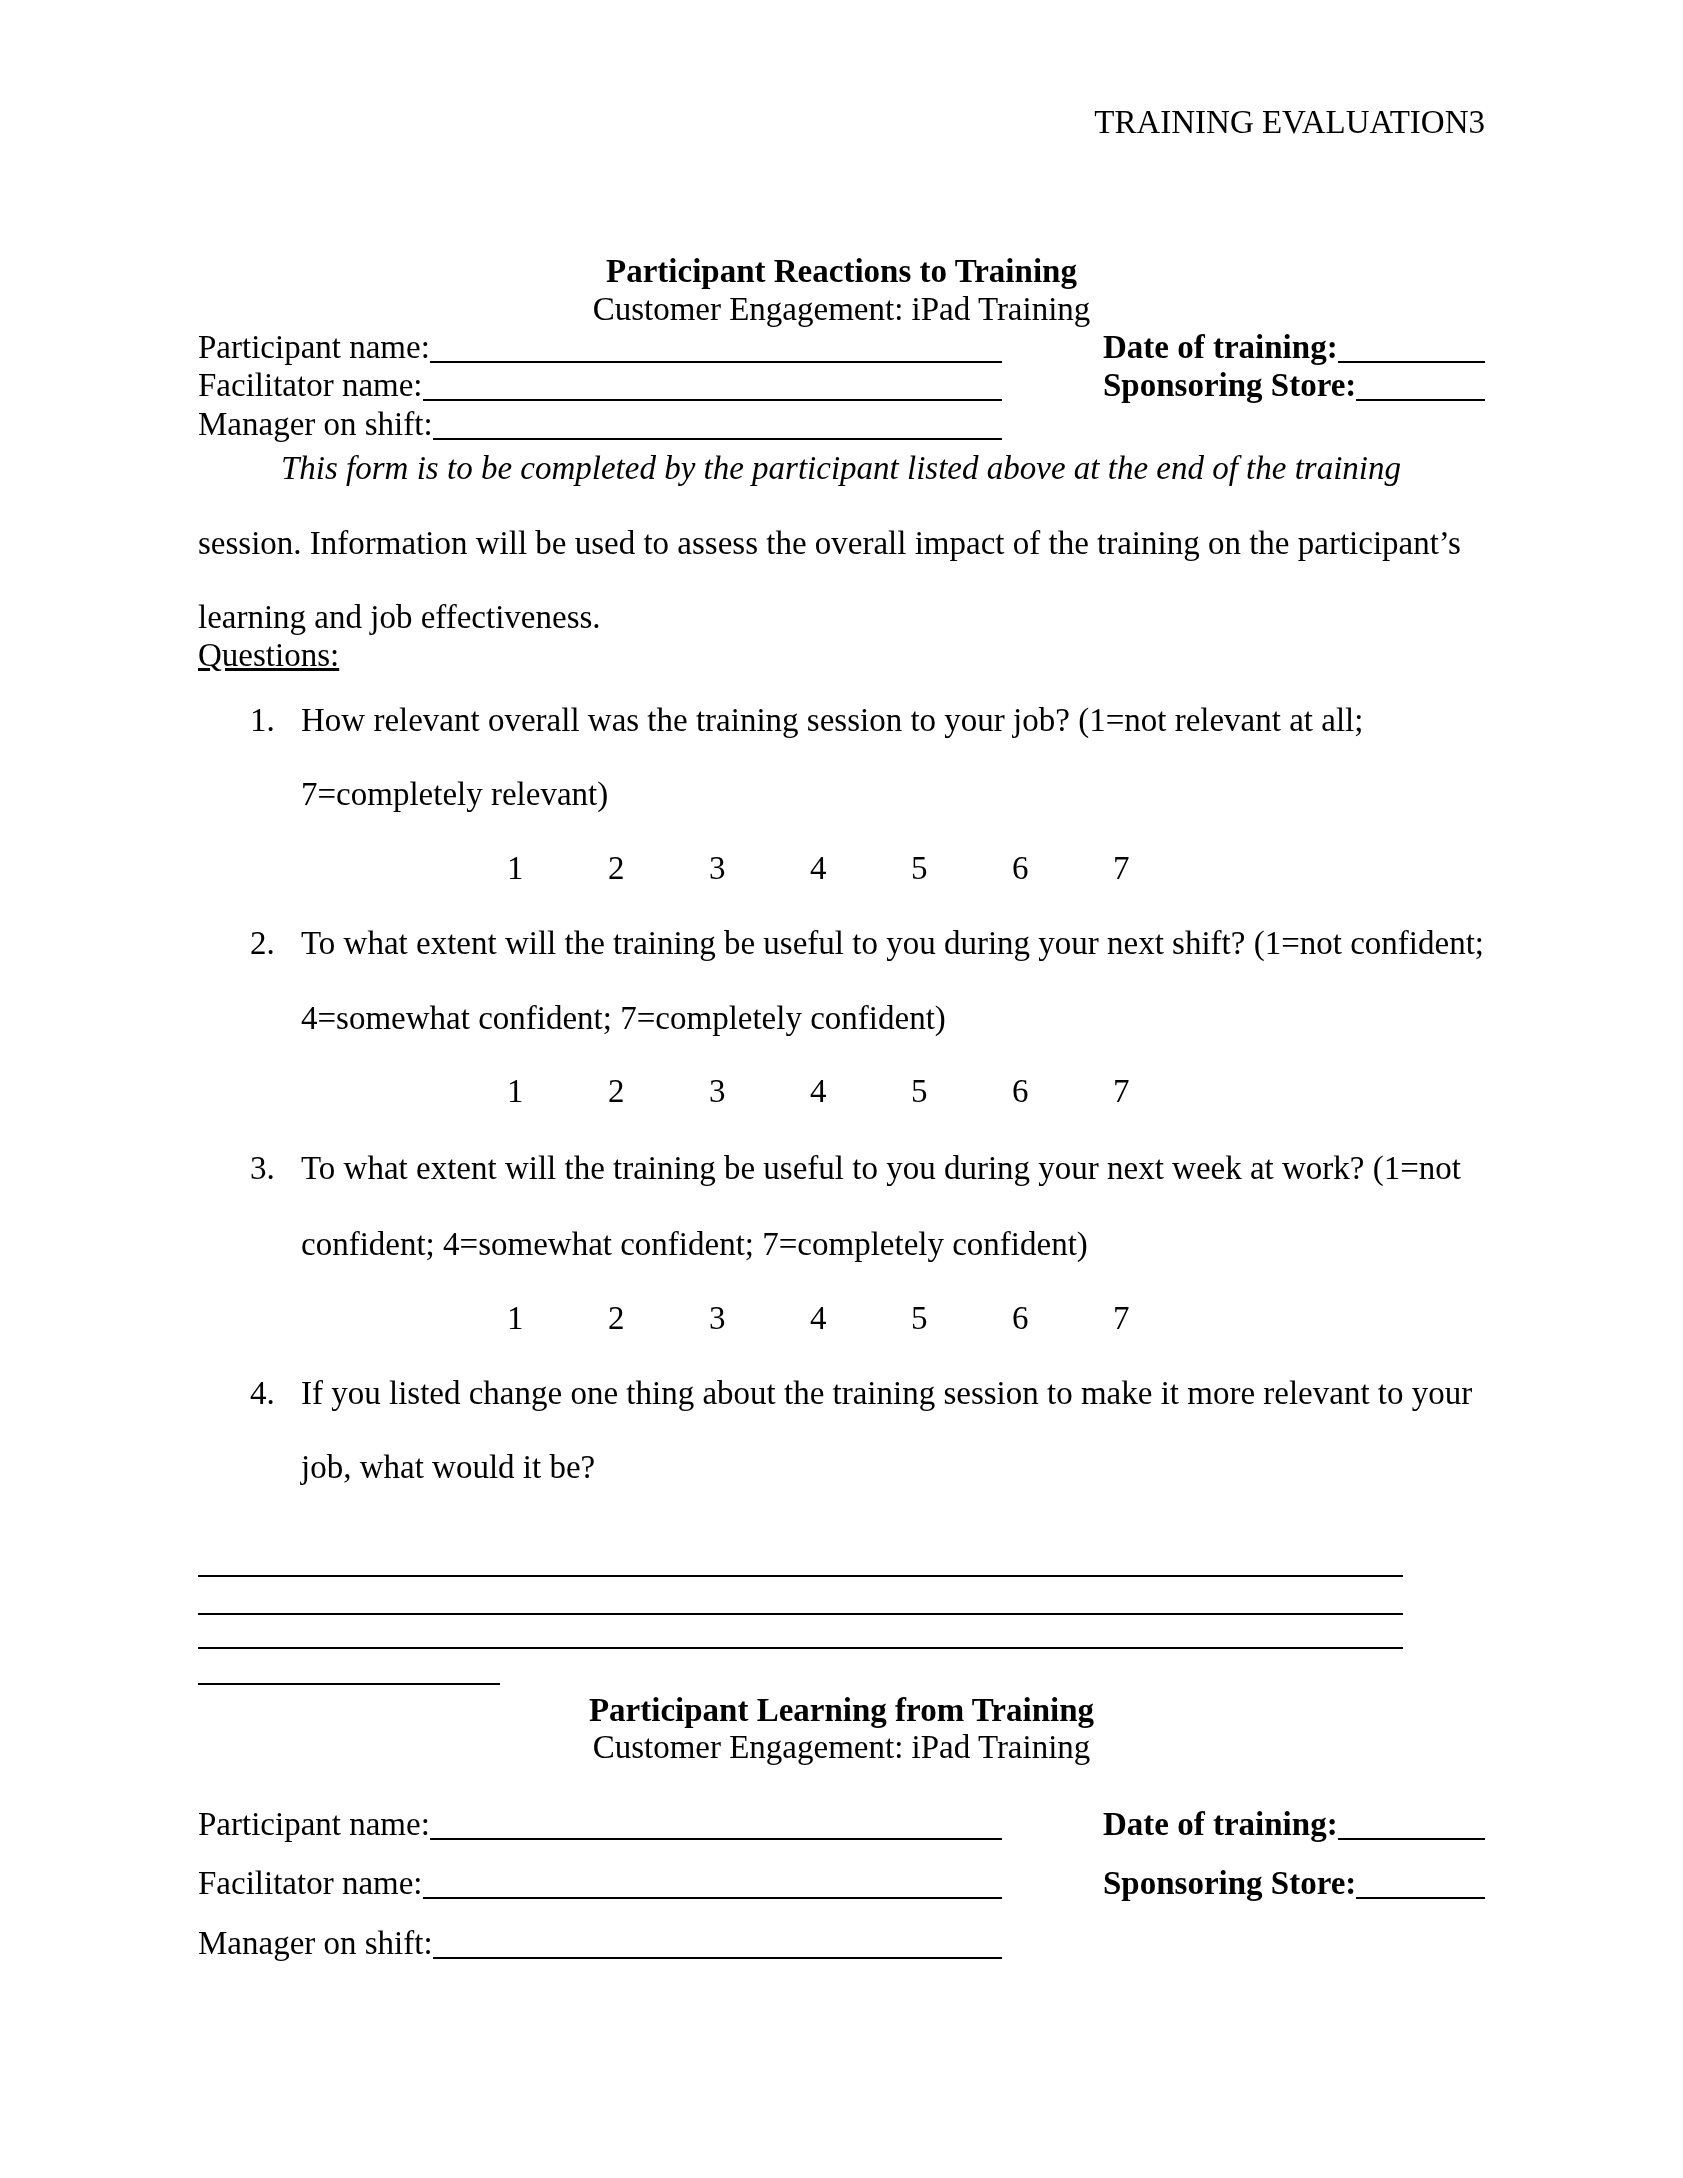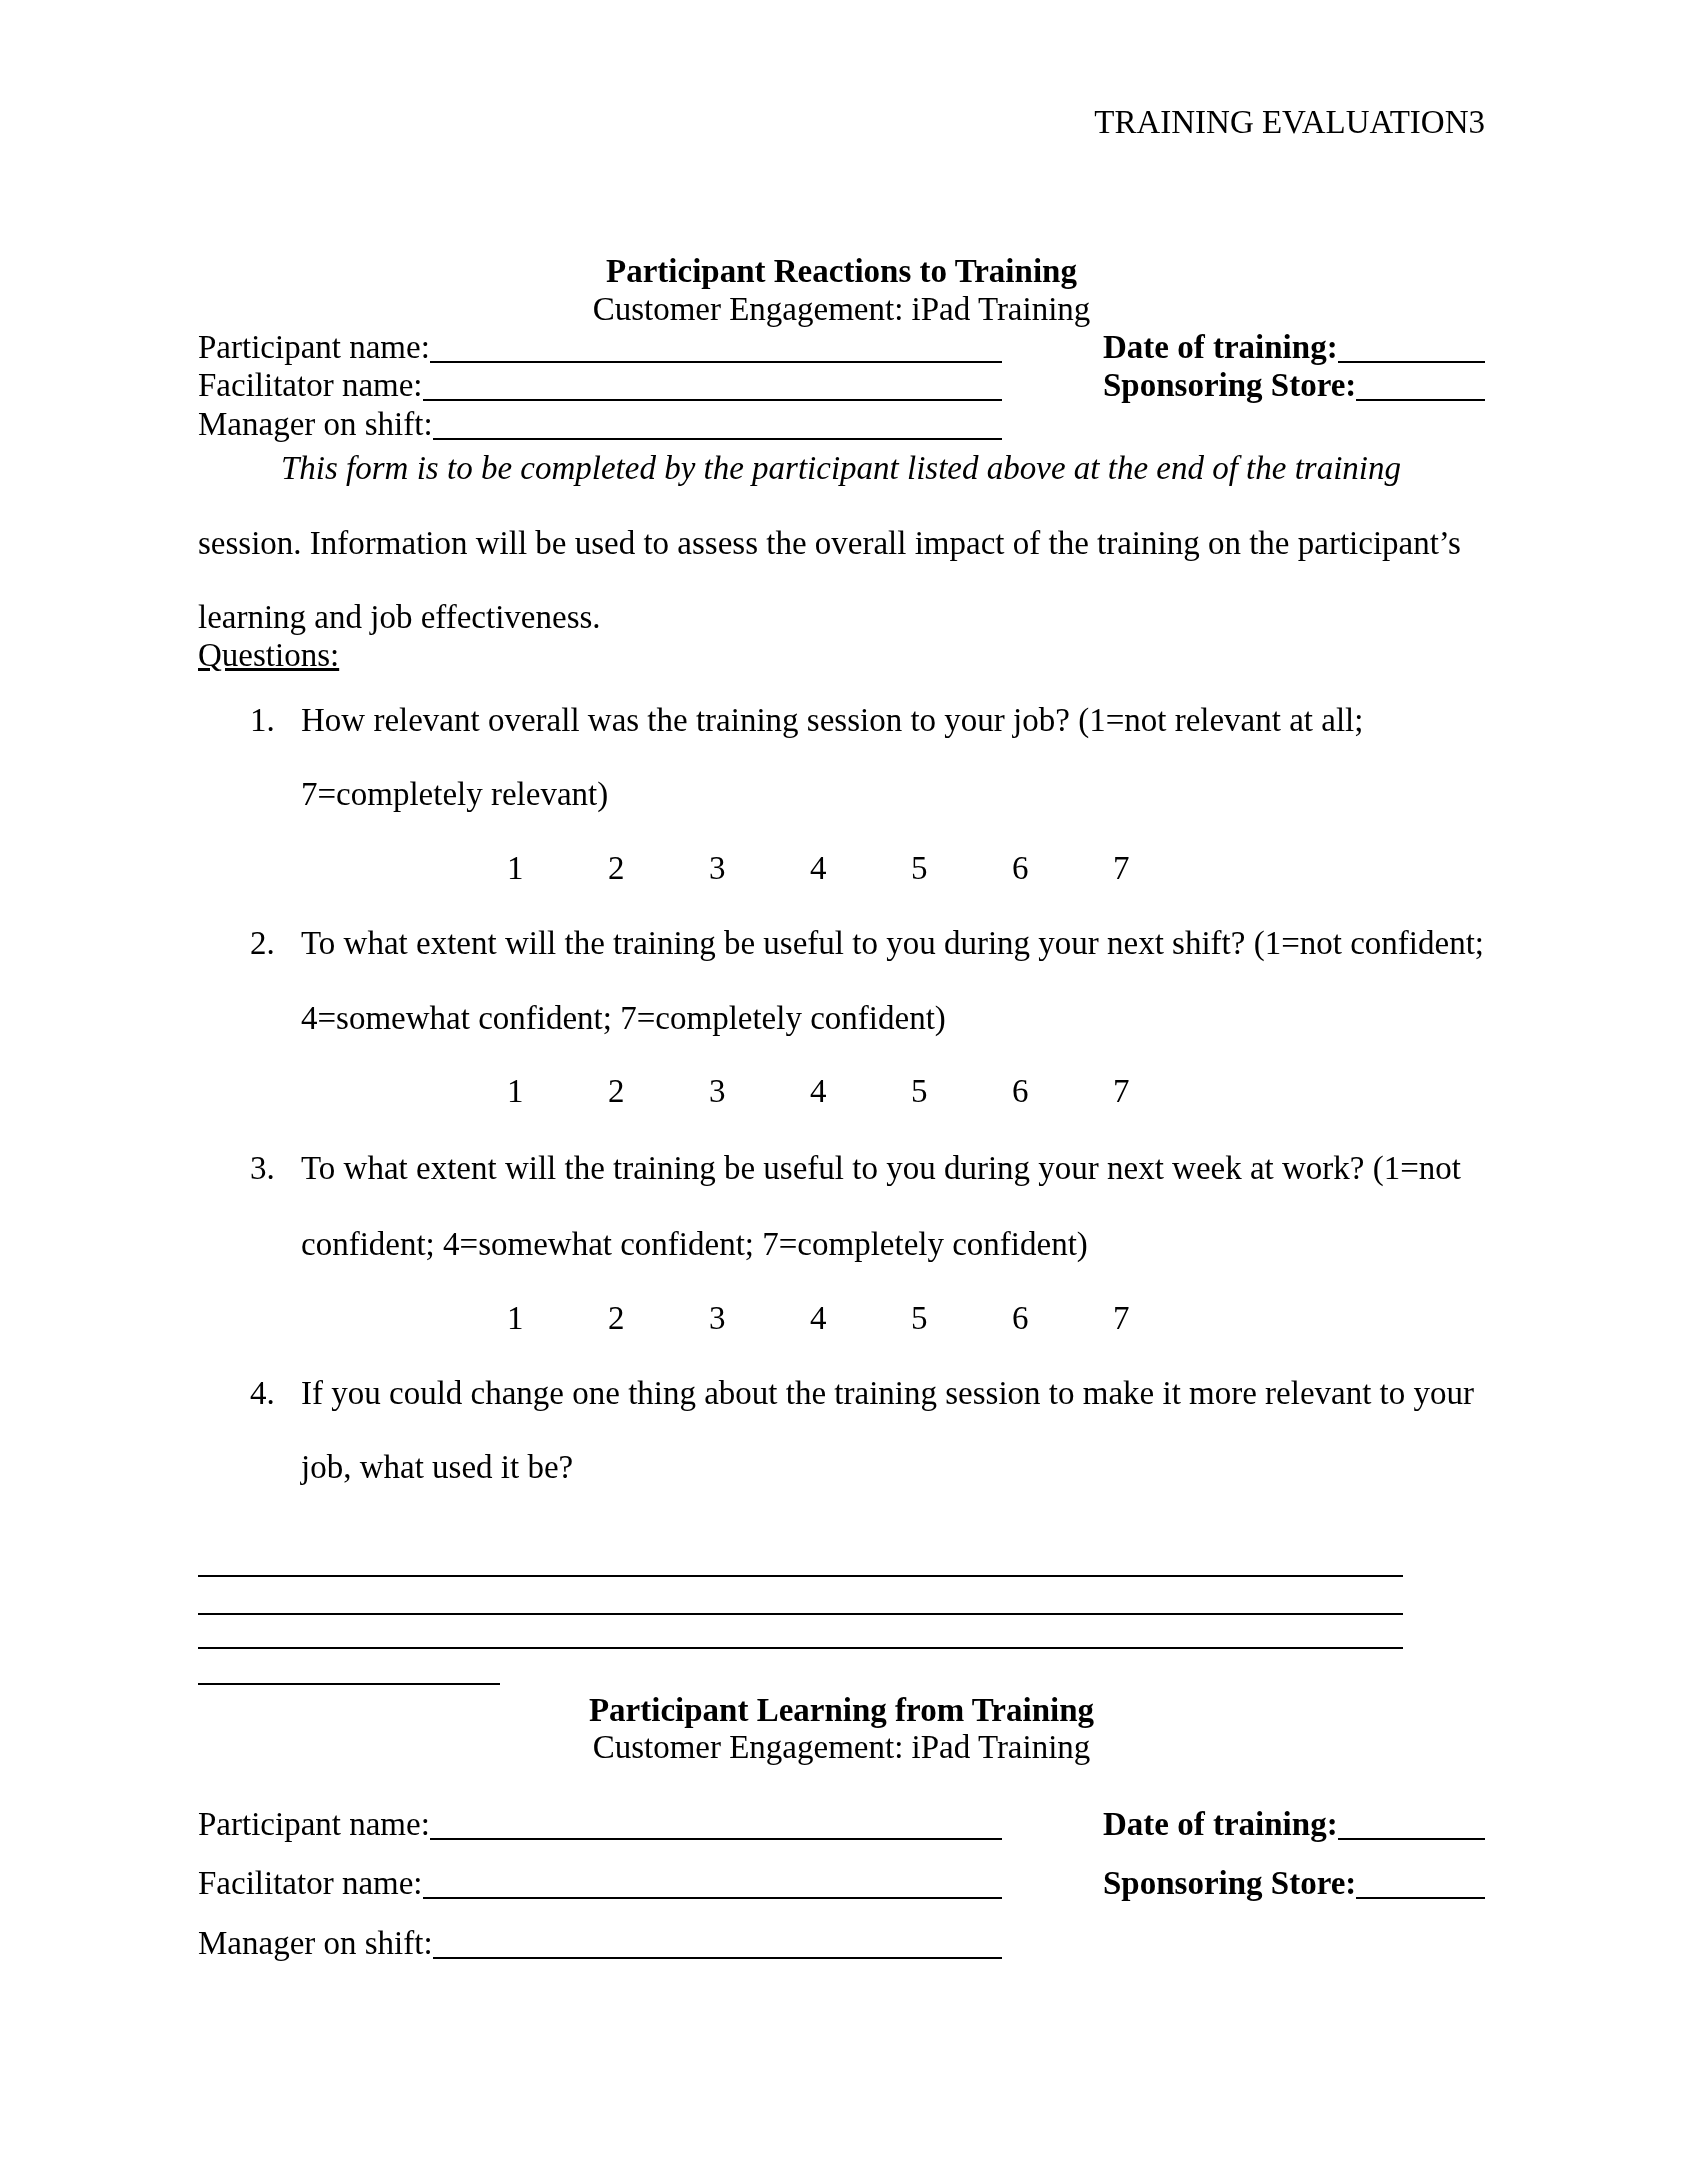--- a/index.html
+++ b/index.html
@@ -100,22 +100,22 @@
   </div>
 
   <div class="abs qnum" style="top:1149px">3.</div>
   <div class="abs qline" style="top:1149px">To what extent will the training be useful to you during your next week at work? (1=not</div>
   <div class="abs qline" style="top:1225px">confident; 4=somewhat confident; 7=completely confident)</div>
   <div class="abs scale" style="top:1299px">
     <span>1</span><span>2</span><span>3</span><span>4</span><span>5</span><span>6</span><span>7</span>
   </div>
 
   <div class="abs qnum" style="top:1374px">4.</div>
-  <div class="abs qline" style="top:1374px">If you could change one thing about the training session to make it more relevant to your</div>
-  <div class="abs qline" style="top:1448px">job, what used it be?</div>
+  <div class="abs qline" style="top:1374px">If you listed change one thing about the training session to make it more relevant to your</div>
+  <div class="abs qline" style="top:1448px">job, what would it be?</div>
 
   <div class="ansline long" style="top:1575px"></div>
   <div class="ansline long" style="top:1613px"></div>
   <div class="ansline long" style="top:1647px"></div>
   <div class="ansline short" style="top:1683px"></div>
 
   <div class="abs center bold" style="top:1691px">Participant Learning from Training</div>
   <div class="abs center" style="top:1728px">Customer Engagement: iPad Training</div>
 
   <div class="row" style="top:1805px">

